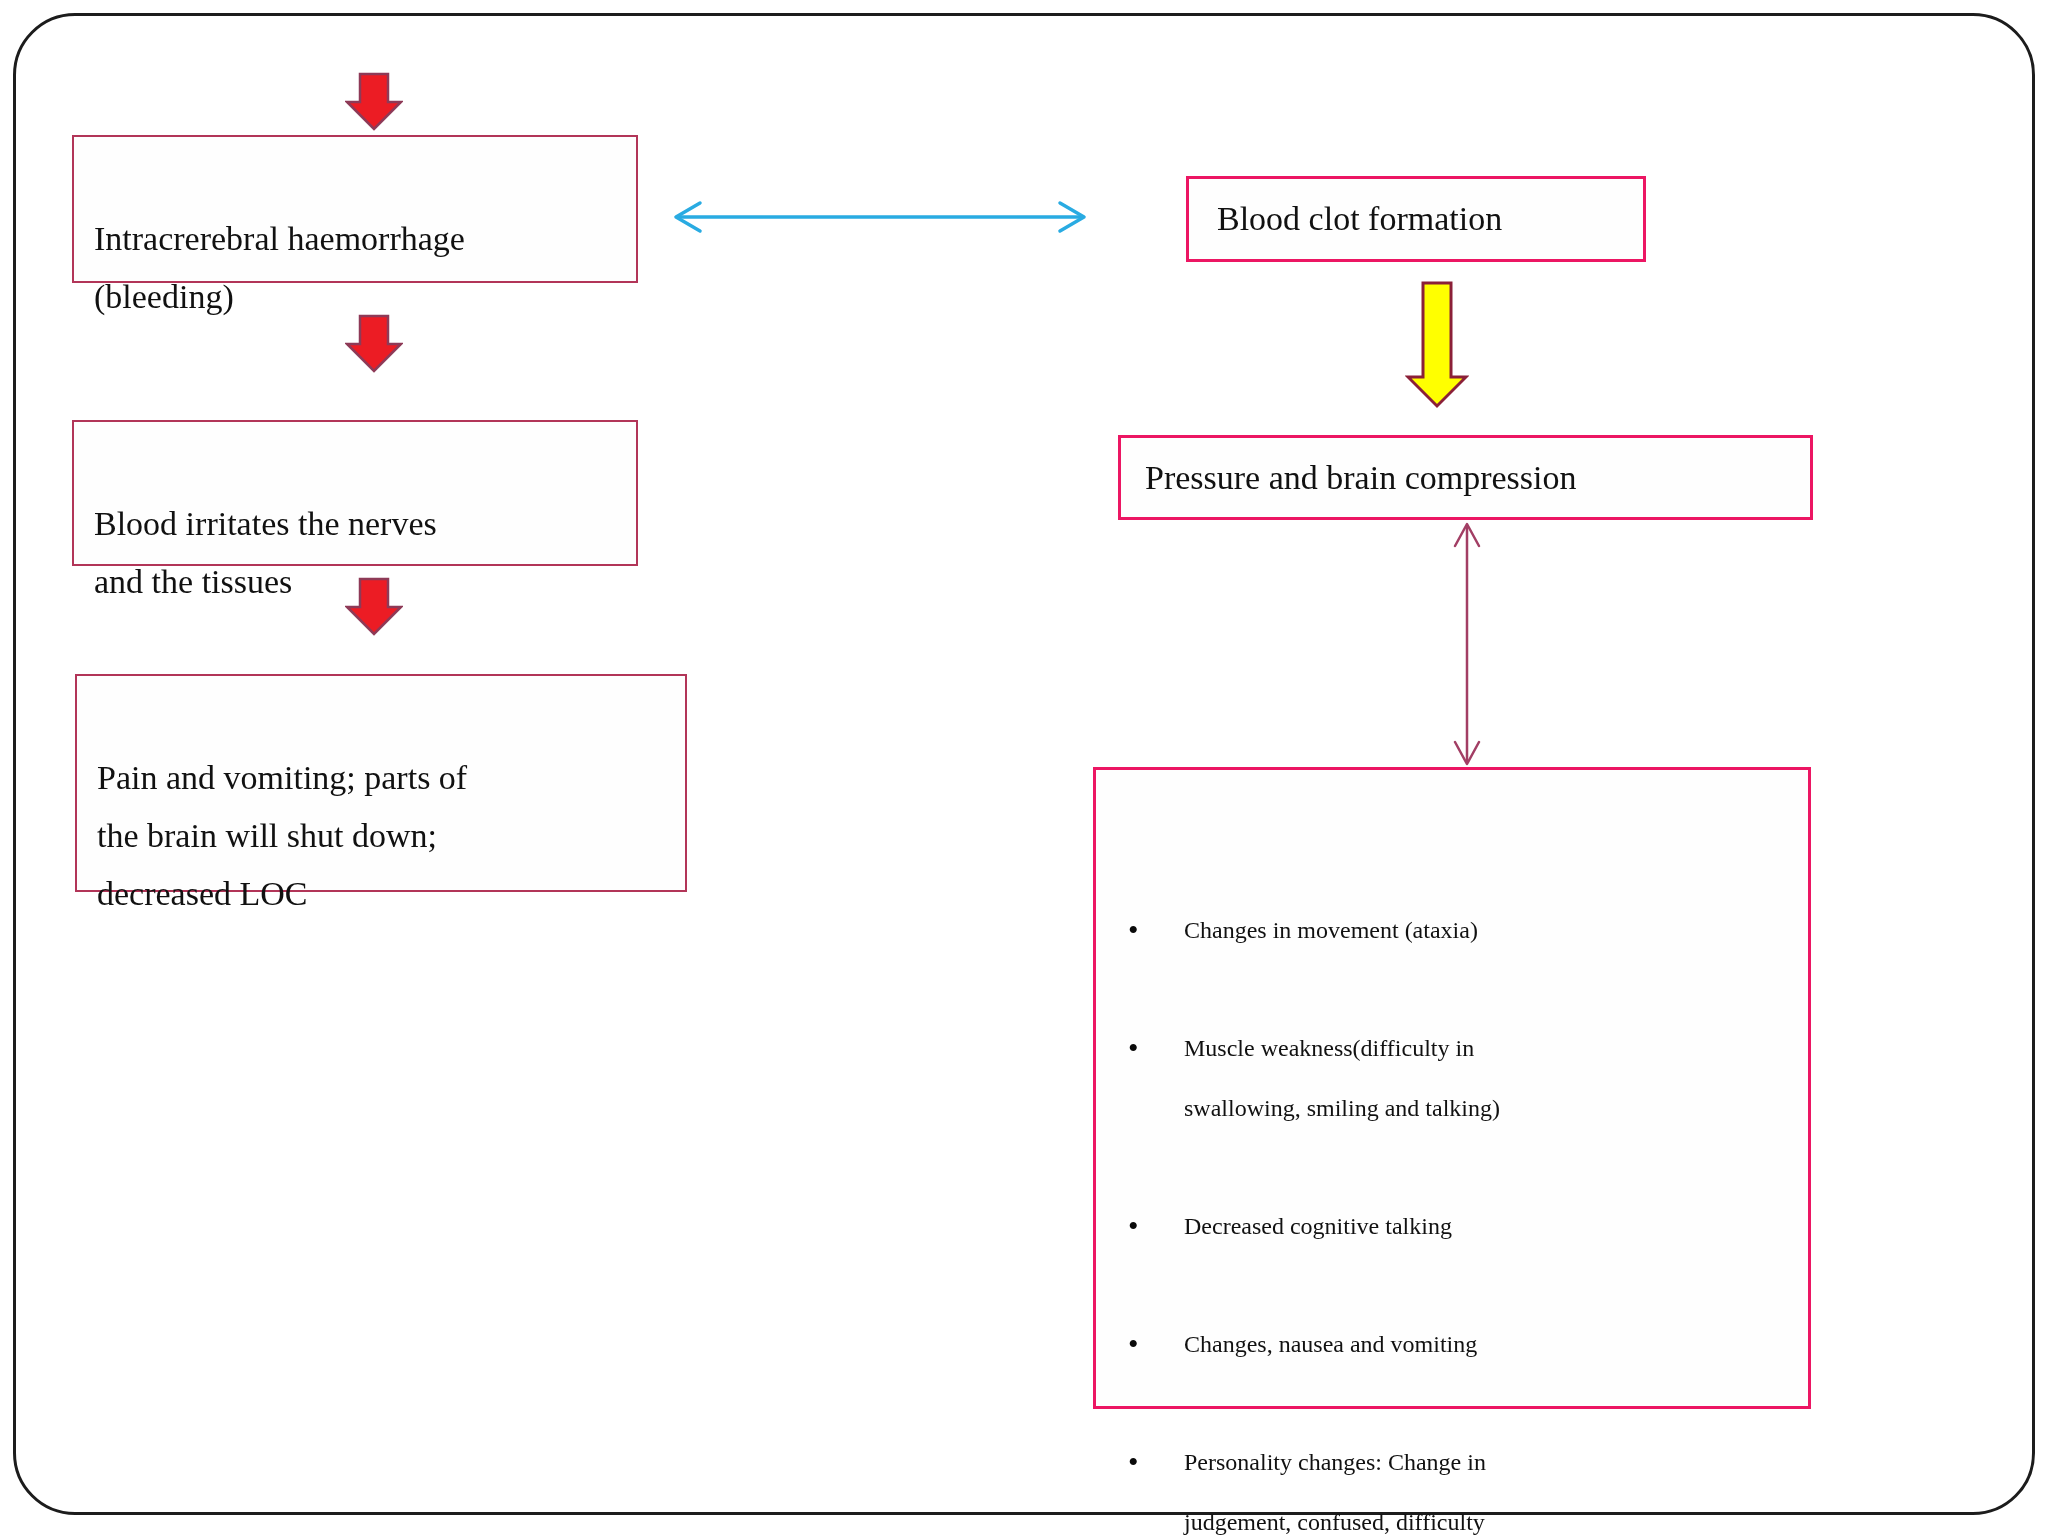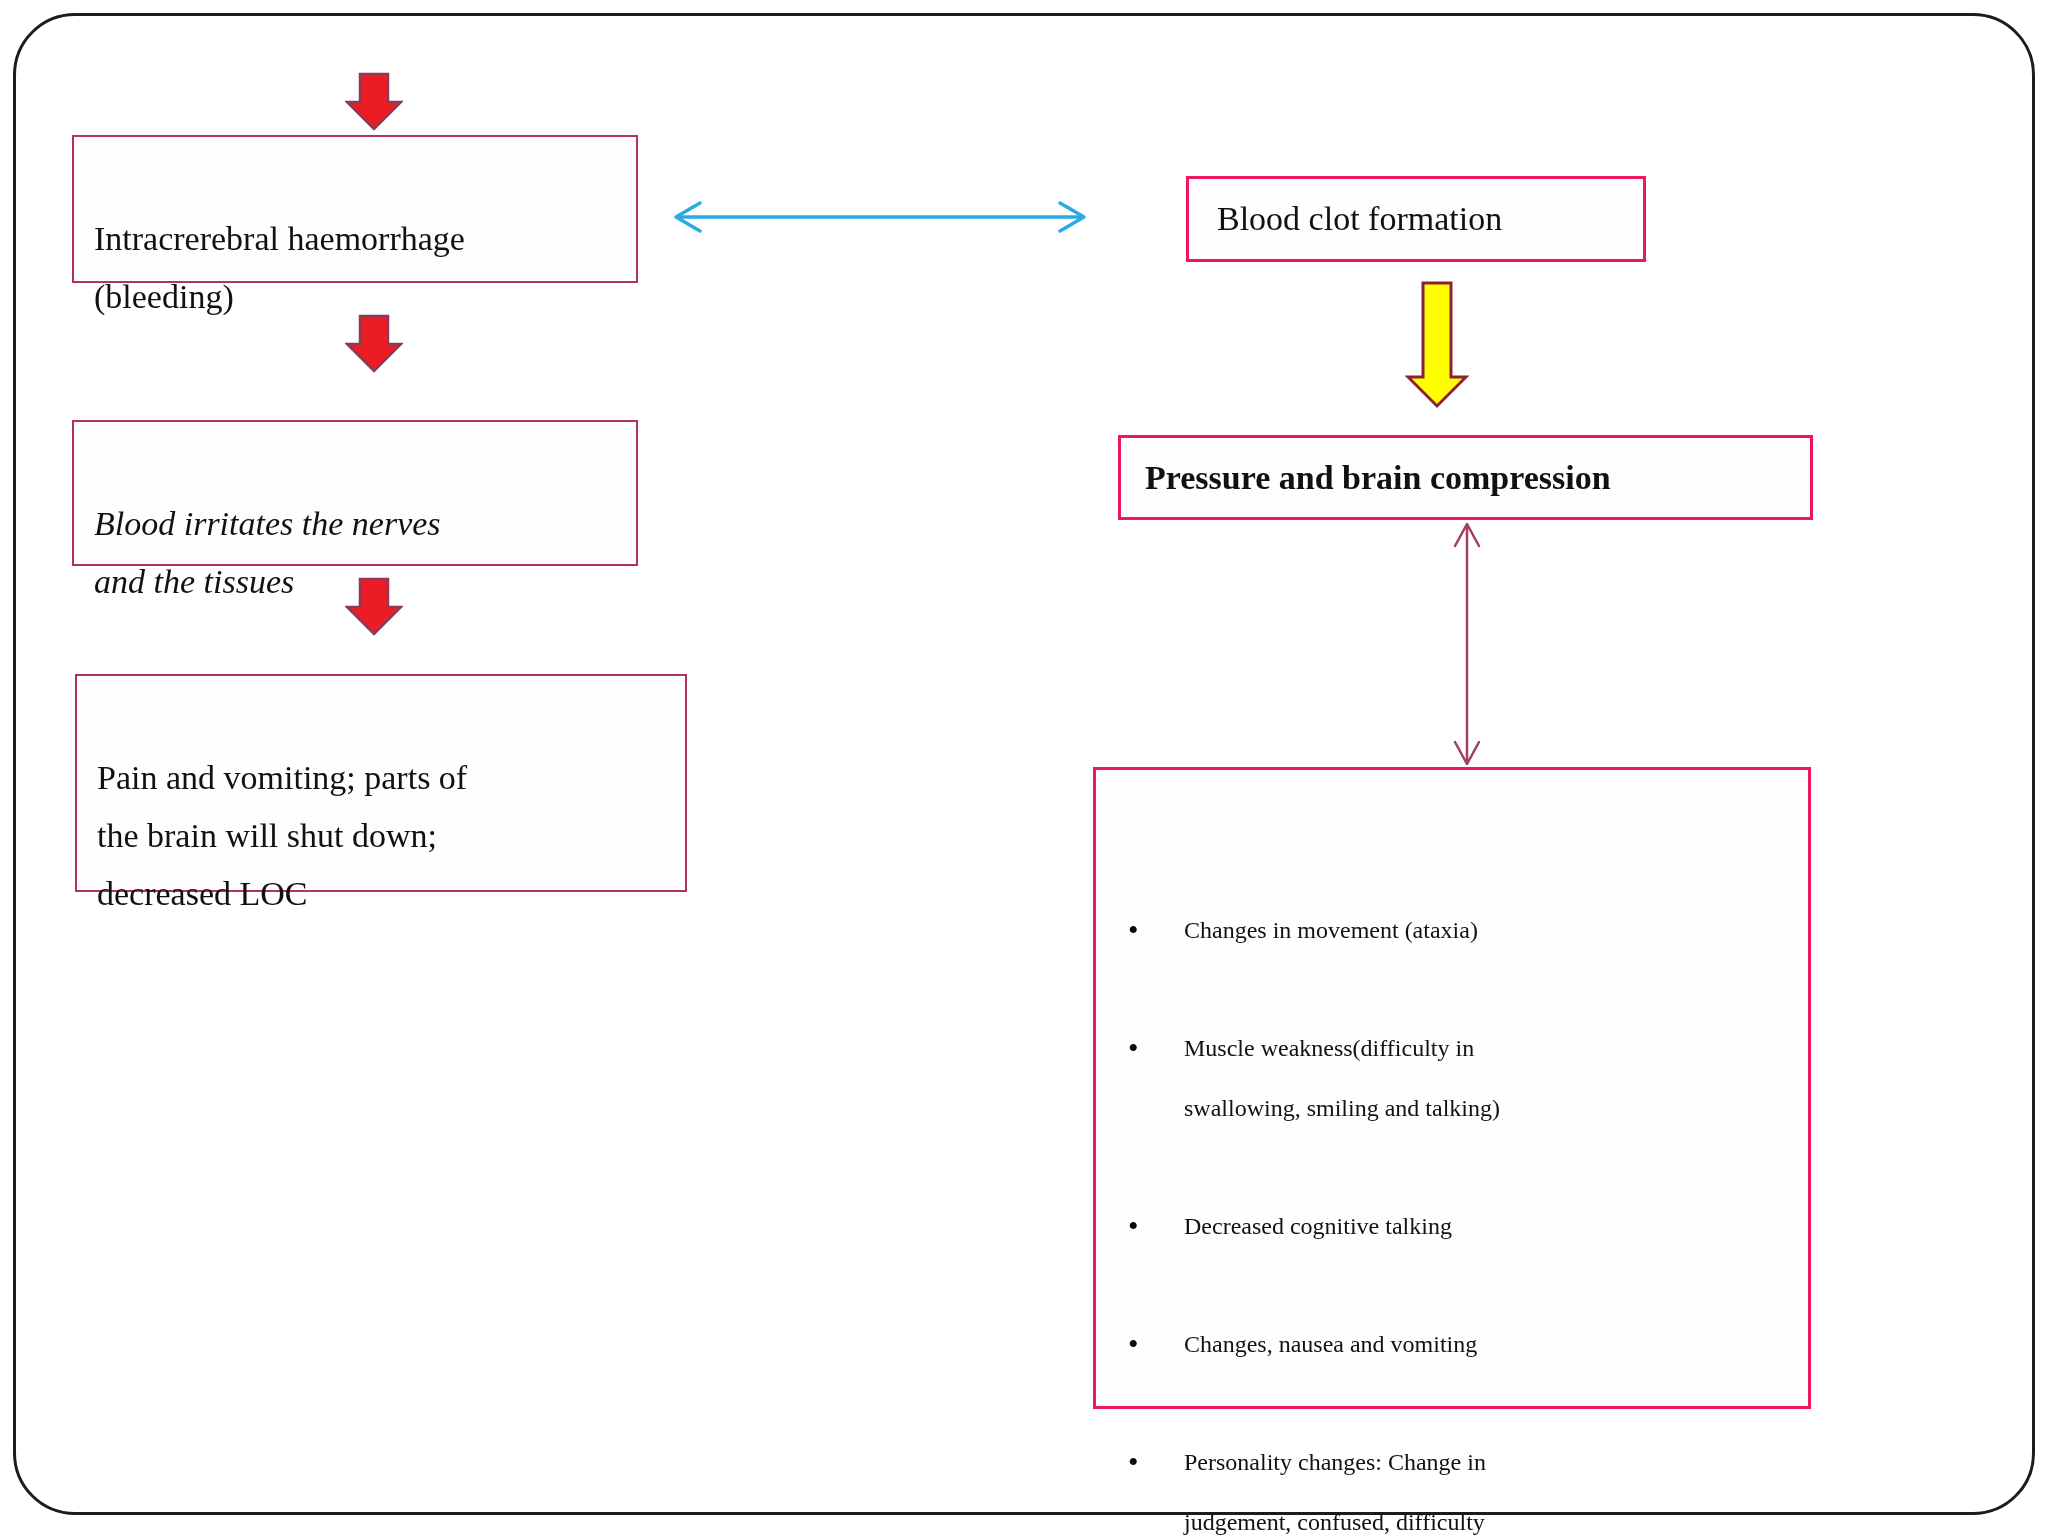--- a/index.html
+++ b/index.html
@@ -16,24 +16,24 @@
   .node{
     position:absolute;background:#fefefe;
     white-space:pre-line;
     font-size:34px;line-height:58px;
     padding:15px 20px;box-sizing:border-box;
   }
   .node.left{border:2.5px solid var(--left_box_border,#b23558);}
   .node.right{border:3px solid var(--right_box_border,#ec1663);}
   .node.vcenter{display:flex;align-items:center;white-space:nowrap;}
   #box-intracerebral{left:72px;top:135px;width:566px;height:148px;}
-  #box-irritates{left:72px;top:420px;width:566px;height:146px;font-style:italic;}
+  #box-irritates{left:72px;top:420px;width:566px;height:146px;}
   #box-pain{left:75px;top:674px;width:612px;height:218px;}
   #box-clot{left:1186px;top:176px;width:460px;height:86px;padding-left:28px;}
-  #box-pressure{left:1118px;top:435px;width:695px;height:85px;padding-left:24px;font-weight:bold;}
+  #box-pressure{left:1118px;top:435px;width:695px;height:85px;padding-left:24px;}
   #box-symptoms{
     left:1093px;top:767px;width:718px;height:642px;
     padding:14px 30px 0 26px;
   }
   .sym-list{list-style:none;margin:0;padding:0;}
   .sym-item{display:flex;align-items:flex-start;}
   .sym-marker{
     flex:0 0 62px;font-size:30px;line-height:60px;
     padding-left:6px;box-sizing:border-box;color:#0a0a0a;
   }

